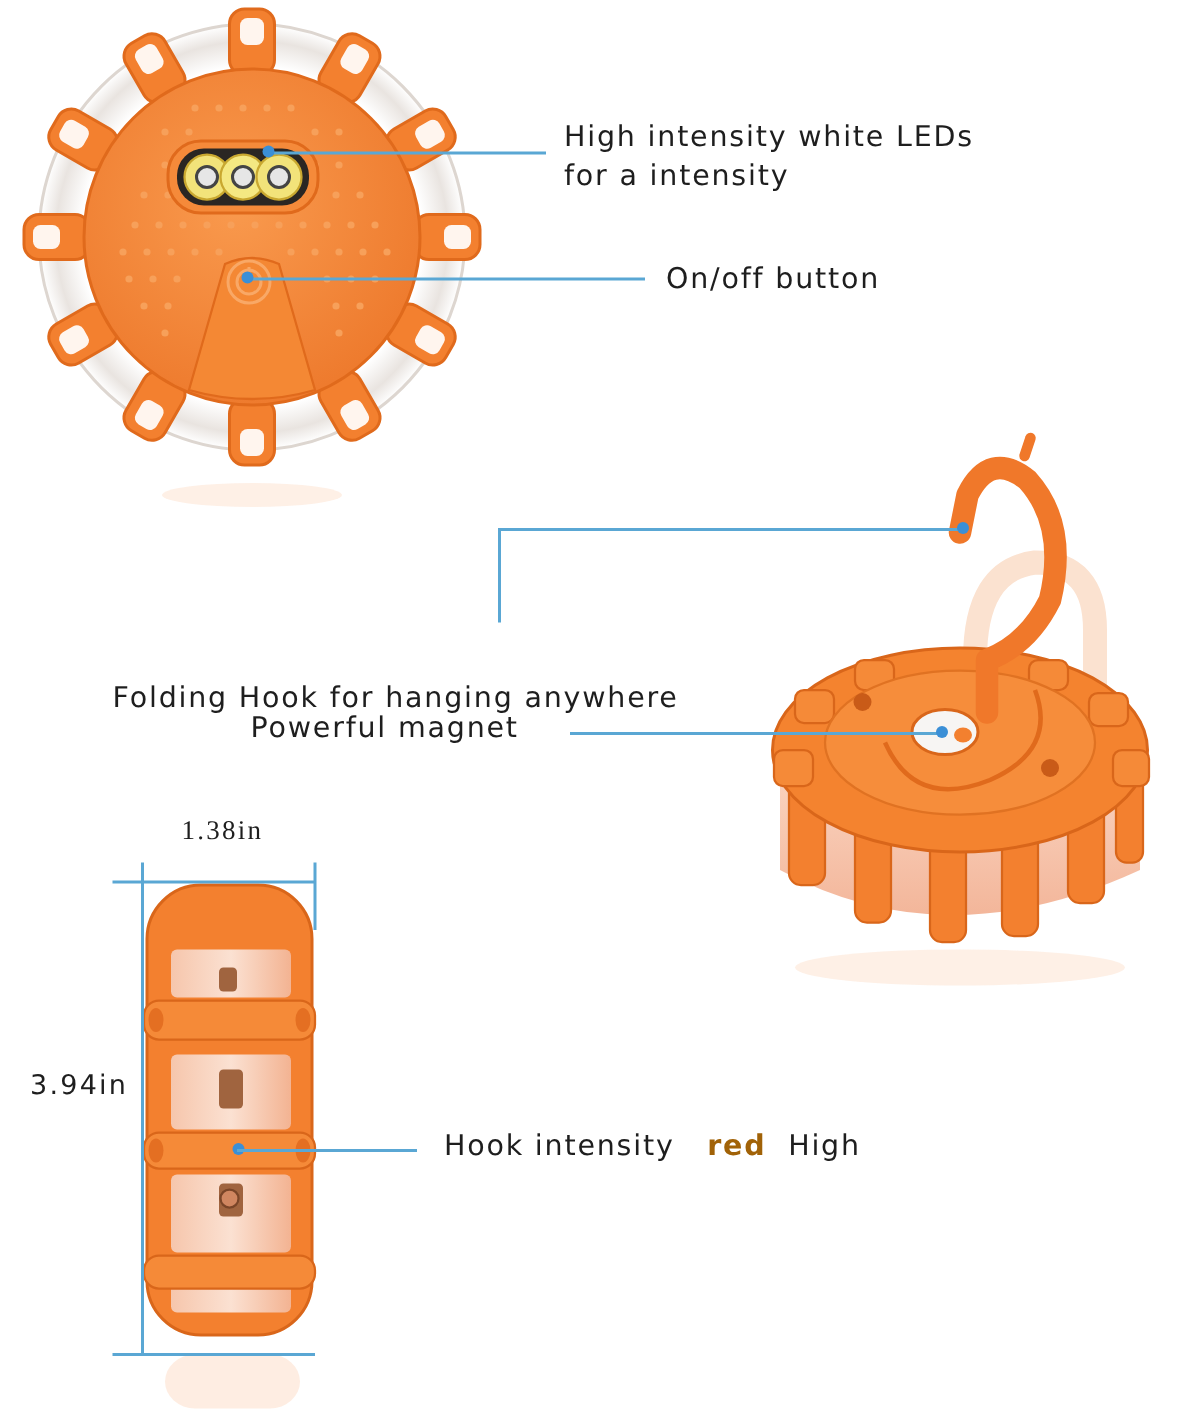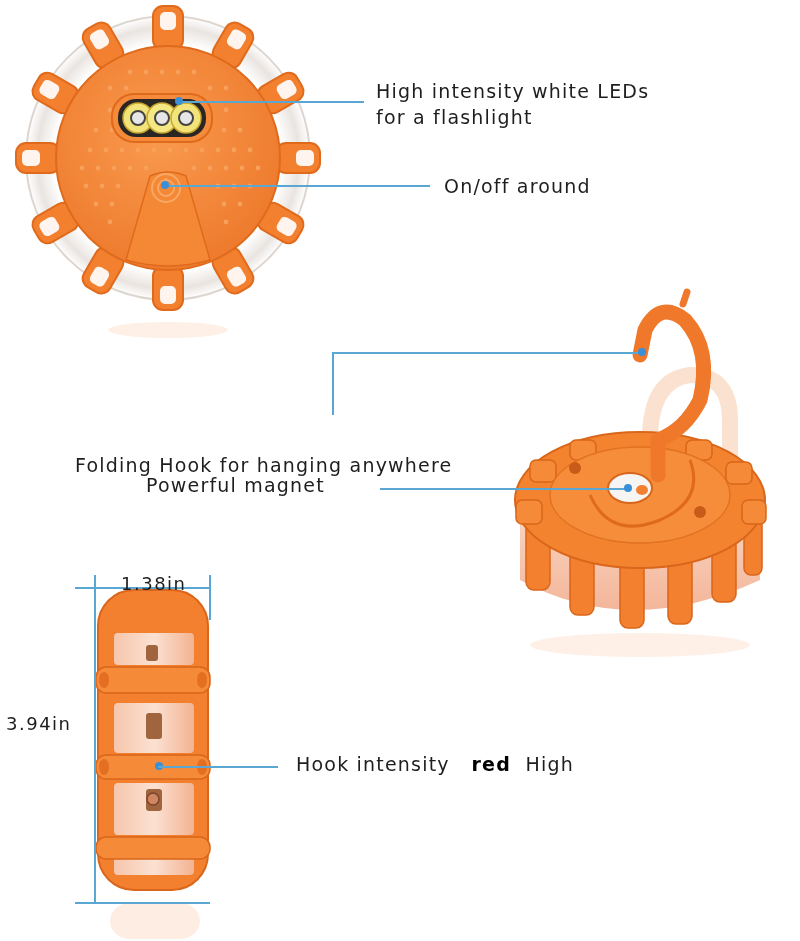--- a/index.html
+++ b/index.html
@@ -1,19 +1,19 @@
 <!DOCTYPE html>
 <html><head>
 <meta charset="utf-8">
 <style>
   html, body { margin:0; padding:0; background:#ffffff; }
   body { width:800px; height:941px; position:relative; overflow:hidden;
          font-family:"DejaVu Sans", "Liberation Sans", sans-serif; color:#1e1e1e; }
   .label { position:absolute; font-size:19px; line-height:26px; letter-spacing:1.2px; white-space:nowrap; }
-  .label .bold { font-weight:bold; color:#000000; }
+  .label .bold { font-weight:bold; color:#a16207; }
   .line-h { position:absolute; height:1.5px; background:#5aa7d4; }
   .line-v { position:absolute; width:1.5px; background:#5aa7d4; }
   .dot { position:absolute; width:8px; height:8px; border-radius:50%; background:#3b8fd6; }
   .dim { position:absolute; font-size:18px; letter-spacing:1.5px; color:#1e1e1e; white-space:nowrap; }
   svg { position:absolute; overflow:visible; }
 </style>
 </head>
 <body>
 
 <svg style="left:0;top:0" width="360" height="340" viewBox="0 0 360 340">
@@ -155,26 +155,26 @@
     <circle cx="186" cy="118" r="7" fill="#e6e6e6" stroke="#444" stroke-width="2"></circle>
   </g>
 
   <ellipse cx="168" cy="330" rx="60" ry="8" fill="#fde6d6" opacity="0.6"></ellipse>
 </svg>
 
 <div class="line-h" style="left:178px;top:101px;width:186px;"></div>
 <div class="dot" style="left:175px;top:97px;"></div>
 <div class="label" style="left:376px;top:78px;">
   <div>High intensity white LEDs</div>
-  <div>for a flashlight</div>
+  <div>for a intensity</div>
 </div>
 
 <div class="line-h" style="left:165px;top:185px;width:265px;"></div>
 <div class="dot" style="left:161px;top:181px;"></div>
-<div class="label" style="left:444px;top:173px;">On/off around</div>
+<div class="label" style="left:444px;top:173px;">On/off button</div>
 
 <svg style="left:490px;top:290px" width="310" height="370" viewBox="0 0 310 370">
   <defs>
     <linearGradient id="sideG" x1="0" y1="0" x2="0" y2="1">
       <stop offset="0%" stop-color="#fbd8c6"></stop>
       <stop offset="100%" stop-color="#f3b69a"></stop>
     </linearGradient>
   </defs>
 
   <path d="M160 150 Q160 90 200 85 Q240 85 240 130 L240 170" fill="none" stroke="#fbe2d0" stroke-width="16" stroke-linecap="round"></path>
@@ -214,21 +214,21 @@
   <path d="M193 14 L197 2" stroke="#f0782a" stroke-width="7" stroke-linecap="round"></path>
 
   <ellipse cx="150" cy="355" rx="110" ry="12" fill="#fde9dc" opacity="0.7"></ellipse>
 </svg>
 
 <div class="line-v" style="left:332px;top:353px;height:62px;"></div>
 <div class="line-h" style="left:332px;top:352px;width:310px;"></div>
 <div class="dot" style="left:638px;top:348px;"></div>
 <div class="label" style="left:75px;top:422px;margin-top:30px;">Folding Hook for hanging anywhere</div>
 
-<div class="label" style="left:146px;top:472px;text-align:center;">Powerful magnet</div>
+<div class="label" style="left:167px;top:472px;text-align:center;">Powerful magnet</div>
 <div class="line-h" style="left:380px;top:488px;width:248px;"></div>
 <div class="dot" style="left:624px;top:484px;"></div>
 
 <svg style="left:90px;top:585px" width="130" height="356" viewBox="0 0 130 356">
   <defs>
     <linearGradient id="clearG" x1="0" y1="0" x2="1" y2="0">
       <stop offset="0%" stop-color="#f6c6ac"></stop>
       <stop offset="50%" stop-color="#fbe1d2"></stop>
       <stop offset="100%" stop-color="#f3b392"></stop>
     </linearGradient>
@@ -259,25 +259,25 @@
     <ellipse cx="14" cy="182" rx="5" ry="8"></ellipse>
       <ellipse cx="112" cy="182" rx="5" ry="8"></ellipse>
   </g>
 
   <rect x="20" y="318" width="90" height="36" rx="20" fill="#fde5d6" opacity="0.7"></rect>
 </svg>
 
 <div class="line-h" style="left:75px;top:587px;width:135px;"></div>
 <div class="line-v" style="left:94px;top:575px;height:30px;"></div>
 <div class="line-v" style="left:209px;top:575px;height:45px;"></div>
-<div class="dim" style="left:121px;top:573px;">1.38in</div>
+<div class="dim" style="left:121px;top:543px;font-family:Liberation Serif, serif;">1.38in</div>
 
 <div class="line-v" style="left:94px;top:587px;height:316px;"></div>
 <div class="line-h" style="left:75px;top:902px;width:135px;"></div>
-<div class="dim" style="left:6px;top:713px;">3.94in</div>
+<div class="dim" style="left:20px;top:713px;">3.94in</div>
 
 <div class="dot" style="left:155px;top:762px;"></div>
 <div class="line-h" style="left:158px;top:766px;width:120px;"></div>
 <div class="label" style="left:296px;top:752px;line-height:24px;">
   <div>
     <span>Hook intensity</span>&nbsp;&nbsp;&nbsp;<span class="bold">red</span>&nbsp;&nbsp;<span>High</span>
   </div>
 </div>
 
 </body></html>

